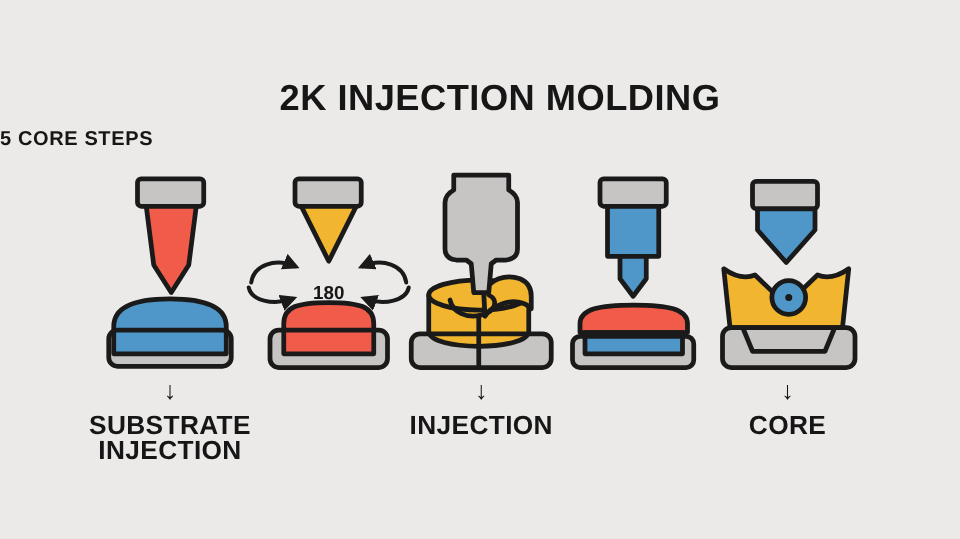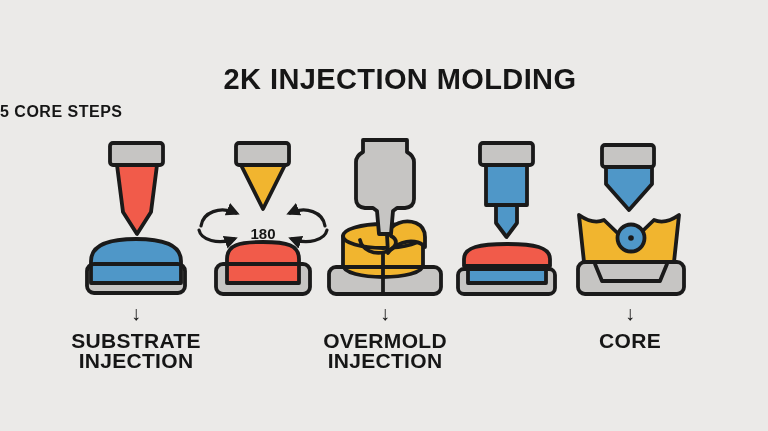--- a/index.html
+++ b/index.html
@@ -110,21 +110,20 @@
     </g>
   </svg>
 
   <div class="label" id="label1">
     <div class="arr">↓</div>
     <div class="ln">SUBSTRATE</div>
     <div class="ln">INJECTION</div>
   </div>
   <div class="label" id="label2">
     <div class="arr">↓</div>
-    <div class="ln">OVERMOLD</div>
     <div class="ln">INJECTION</div>
   </div>
   <div class="label" id="label3">
     <div class="arr">↓</div>
     <div class="ln">CORE</div>
   </div>
 
 </div>
 
 </body></html>

